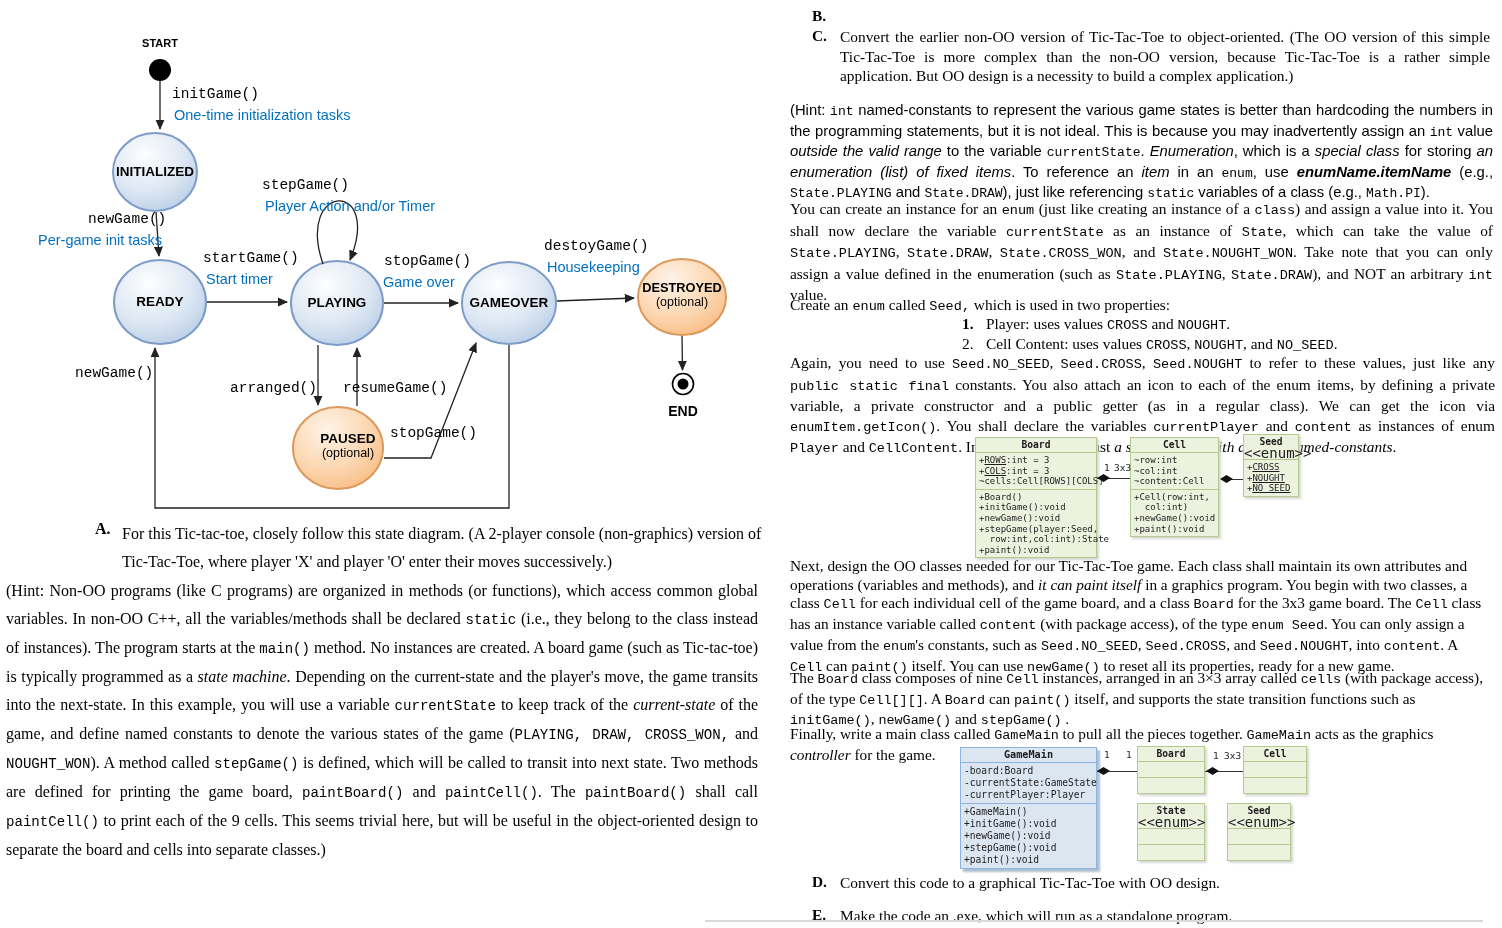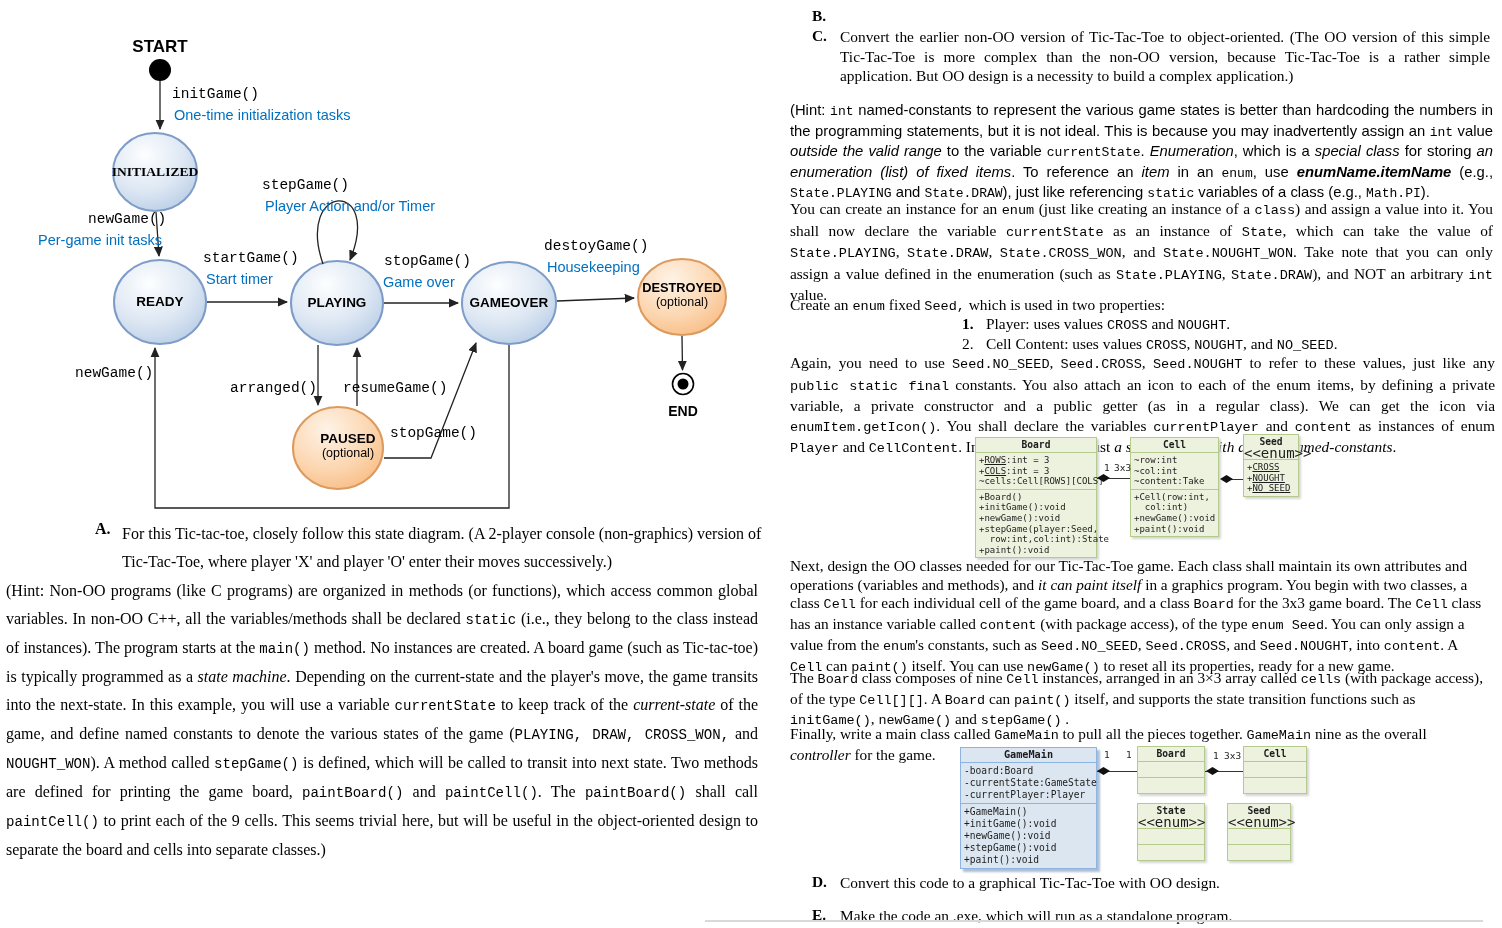--- a/index.html
+++ b/index.html
@@ -84,24 +84,24 @@
         <line x1="557" y1="301" x2="634" y2="298" marker-end="url(#arr)"></line>
         <path d="M 323,264 C 295,182 383,179 350,260" marker-end="url(#arr)"></path>
         <line x1="318" y1="345" x2="318" y2="405" marker-end="url(#arr)"></line>
         <line x1="357" y1="406" x2="357" y2="348" marker-end="url(#arr)"></line>
         <path d="M 384,458 L 431,458 L 476,343" marker-end="url(#arr)"></path>
         <path d="M 509,345 L 509,508 L 155,508 L 155,348" marker-end="url(#arr)"></path>
         <line x1="682" y1="336" x2="682.5" y2="370" marker-end="url(#arr)"></line>
       </g>
     </svg>
 
-    <div class="abs statelab" style="left:130px;top:37px;width:60px;font-size:17px;">START</div>
+    <div class="abs statelab" style="left:130px;top:37px;width:60px;font-size:11px;">START</div>
     <div class="abs statelab" style="left:663px;top:403px;width:40px;font-size:14px;">END</div>
 
-    <div class="abs statelab" style="left:105px;top:164px;width:100px;font-family:Liberation Serif, serif;">INITIALIZED</div>
+    <div class="abs statelab" style="left:105px;top:164px;width:100px;">INITIALIZED</div>
     <div class="abs statelab" style="left:115px;top:294px;width:90px;">READY</div>
     <div class="abs statelab" style="left:292px;top:295px;width:90px;">PLAYING</div>
     <div class="abs statelab" style="left:460px;top:295px;width:98px;text-align:center;">GAMEOVER</div>
     <div class="abs" style="left:636px;top:280px;width:92px;">
       <div class="statelab" style="font-size:12.8px;">DESTROYED</div>
       <div class="statesub">(optional)</div>
     </div>
     <div class="abs" style="left:293px;top:431px;width:110px;">
       <div class="statelab">PAUSED</div>
       <div class="statesub">(optional)</div>
@@ -137,21 +137,21 @@
   <div class="abs para just" style="left:6px;top:577px;width:752px;"><span>(Hint: Non-OO programs (like C programs) are organized in methods (or functions), which access common global variables. In non-OO C++, all the variables/methods shall be declared </span><span class="code">static</span><span> (i.e., they belong to the class instead of instances). The program starts at the </span><span class="code">main()</span><span> method. No instances are created. A board game (such as Tic-tac-toe) is typically programmed as a </span><span class="it">state machine</span><span>. Depending on the current-state and the player's move, the game transits into the next-state. In this example, you will use a variable </span><span class="code">currentState</span><span> to keep track of the </span><span class="it">current-state</span><span> of the game, and define named constants to denote the various states of the game (</span><span class="code">PLAYING, DRAW, CROSS_WON,</span><span> and </span><span class="code">NOUGHT_WON</span><span>).  A method called </span><span class="code">stepGame()</span><span> is defined, which will be called to transit into next state. Two methods are defined for printing the game board, </span><span class="code">paintBoard()</span><span> and </span><span class="code">paintCell()</span><span>. The </span><span class="code">paintBoard()</span><span> shall call </span><span class="code">paintCell()</span><span> to print each of the 9 cells.  This seems trivial here, but will be useful in the object-oriented design to separate the board and cells into separate classes.)</span></div>
 
   <div class="abs letter" style="left:812px;top:7px;font-size:15.4px;">B.</div>
 
   <div class="abs letter" style="left:812px;top:27px;font-size:15.4px;">C.</div>
   <div class="abs rpara just" style="left:840px;top:27px;width:650px;"><span>Convert the earlier non-OO version of Tic-Tac-Toe to object-oriented. (The OO version of this simple Tic-Tac-Toe is more complex than the non-OO version, because Tic-Tac-Toe is a rather simple application. But OO design is a necessity to build a complex application.)</span></div>
 
   <div class="abs rsans just" style="left:790px;top:101px;width:703px;"><span>(Hint: </span><span class="code">int</span><span> named-constants to represent the various game states is better than hardcoding the numbers in the programming statements, but it is not ideal. This is because you may inadvertently assign an </span><span class="code">int</span><span> value </span><span class="it">outside the valid range</span><span> to the variable </span><span class="code">currentState</span><span>. </span><span class="it">Enumeration</span><span>, which is a </span><span class="it">special class</span><span> for storing </span><span class="it">an enumeration (list) of fixed items</span><span>. To reference an </span><span class="it">item</span><span> in an </span><span class="code">enum</span><span>, use </span><span class="it bd">enumName.itemName</span><span> (e.g., </span><span class="code">State.PLAYING</span><span> and </span><span class="code">State.DRAW</span><span>), just like referencing </span><span class="code">static</span><span> variables of a class (e.g., </span><span class="code">Math.PI</span><span>).</span></div>
   <div class="abs rpara just" style="left:790px;top:199px;width:703px;"><span>You can create an instance for an </span><span class="code">enum</span><span> (just like creating an instance of a </span><span class="code">class</span><span>) and assign a value into it. You shall now declare the variable </span><span class="code">currentState</span><span> as an instance of </span><span class="code">State</span><span>, which can take the value of </span><span class="code">State.PLAYING</span><span>, </span><span class="code">State.DRAW</span><span>, </span><span class="code">State.CROSS_WON</span><span>, and </span><span class="code">State.NOUGHT_WON</span><span>. Take note that you can only assign a value defined in the enumeration (such as </span><span class="code">State.PLAYING</span><span>, </span><span class="code">State.DRAW</span><span>), and NOT an arbitrary </span><span class="code">int</span><span> value.</span></div>
 
-  <div class="abs rpara" style="left:790px;top:295px;width:703px;"><span>Create an </span><span class="code">enum</span><span> fixed </span><span class="code">Seed,</span><span>  which  is used in two properties:</span></div>
+  <div class="abs rpara" style="left:790px;top:295px;width:703px;"><span>Create an </span><span class="code">enum</span><span> called </span><span class="code">Seed,</span><span>  which  is used in two properties:</span></div>
 
   <div class="abs rpara bd" style="left:962px;top:314px;">1.</div>
   <div class="abs rpara" style="left:986px;top:314px;width:500px;"><span>Player: uses values </span><span class="code">CROSS</span><span> and </span><span class="code">NOUGHT</span><span>.</span></div>
   <div class="abs rpara" style="left:962px;top:334px;">2.</div>
   <div class="abs rpara" style="left:986px;top:334px;width:520px;"><span>Cell Content: uses values </span><span class="code">CROSS</span><span>, </span><span class="code">NOUGHT</span><span>, and </span><span class="code">NO_SEED</span><span>.</span></div>
 
   <div class="abs rpara just" style="left:790px;top:353px;width:705px;"><span>Again, you need to use </span><span class="code">Seed.NO_SEED</span><span>, </span><span class="code">Seed.CROSS</span><span>, </span><span class="code">Seed.NOUGHT</span><span> to refer to these values, just like any </span><span class="code">public static final</span><span> constants. You also attach an icon to each of the enum items, by defining a private variable, a private constructor and a public getter (as in a regular class). We can get the icon via </span><span class="code">enumItem.getIcon()</span><span>. You shall declare the variables </span><span class="code">currentPlayer</span><span> and </span><span class="code">content</span><span> as instances of enum </span><span class="code">Player</span><span> and </span><span class="code">CellContent</span><span>. In brief, an </span><span class="code">enum</span><span> is just </span><span class="it">a special class with a list of named-constants</span><span>.</span></div>
 
   <div class="abs" style="left:0;top:0;width:0;height:0;">
     <div class="uml" style="left:975px;top:437px;width:122px;">
@@ -169,21 +169,21 @@
         <div class="uline"><span>  row:int,col:int):State</span></div>
         <div class="uline"><span>+paint():void</span></div>
       </div>
     </div>
 
     <div class="uml" style="left:1130px;top:437px;width:89px;">
       <div class="uhdr">Cell</div>
       <div class="usec">
         <div class="uline"><span>~row:int</span></div>
         <div class="uline"><span>~col:int</span></div>
-        <div class="uline"><span>~content:Take</span></div>
+        <div class="uline"><span>~content:Cell</span></div>
       </div>
       <div class="usec">
         <div class="uline"><span>+Cell(row:int,</span></div>
         <div class="uline"><span>  col:int)</span></div>
         <div class="uline"><span>+newGame():void</span></div>
         <div class="uline"><span>+paint():void</span></div>
       </div>
     </div>
 
     <div class="uml" style="left:1243px;top:434px;width:56px;">
@@ -199,21 +199,21 @@
     <div class="cline" style="left:1097px;top:478px;width:33px;"></div>
     <div class="diamond" style="left:1097px;top:474px;"></div>
     <div class="mult" style="left:1104px;top:462px;">1</div>
     <div class="mult" style="left:1114px;top:462px;">3x3</div>
     <div class="cline" style="left:1222px;top:479px;width:21px;"></div>
     <div class="diamond" style="left:1220px;top:475px;"></div>
   </div>
 
   <div class="abs" style="left:790px;top:557px;width:700px;font-size:15.3px;line-height:18.7px;"><span>Next, design the OO classes needed for our Tic-Tac-Toe game. Each class shall maintain its own attributes and operations (variables and methods), and </span><span class="it">it can paint itself</span><span> in a graphics program. You begin with two classes, a class </span><span class="code">Cell</span><span> for each individual cell of the game board, and a class </span><span class="code">Board</span><span> for the 3x3 game board. The </span><span class="code">Cell</span><span> class has an instance variable called </span><span class="code">content</span><span> (with package access), of the type </span><span class="code">enum Seed</span><span>. You can only assign a value from the </span><span class="code">enum</span><span>'s constants, such as </span><span class="code">Seed.NO_SEED</span><span>, </span><span class="code">Seed.CROSS</span><span>, and </span><span class="code">Seed.NOUGHT</span><span>, into </span><span class="code">content</span><span>. A </span><span class="code">Cell</span><span> can </span><span class="code">paint()</span><span> itself. You can use </span><span class="code">newGame()</span><span> to reset all its properties, ready for a new game.</span></div>
   <div class="abs" style="left:790px;top:669px;width:700px;font-size:15.3px;line-height:18.7px;"><span>The </span><span class="code">Board</span><span> class composes of nine </span><span class="code">Cell</span><span> instances, arranged in an 3×3 array called </span><span class="code">cells</span><span> (with package access), of the type </span><span class="code">Cell[][]</span><span>. A </span><span class="code">Board</span><span> can </span><span class="code">paint()</span><span> itself, and supports the state transition functions such as </span><span class="code">initGame()</span><span>, </span><span class="code">newGame()</span><span> and </span><span class="code">stepGame()</span><span> .</span></div>
-  <div class="abs" style="left:790px;top:725px;width:700px;font-size:15.3px;line-height:18.7px;"><span>Finally, write a main class called </span><span class="code">GameMain</span><span> to pull all the pieces together. </span><span class="code">GameMain</span><span> nine as the overall </span><span class="it">controller</span><span> for the game.</span></div>
+  <div class="abs" style="left:790px;top:725px;width:700px;font-size:15.3px;line-height:18.7px;"><span>Finally, write a main class called </span><span class="code">GameMain</span><span> to pull all the pieces together. </span><span class="code">GameMain</span><span> acts as the graphics </span><span class="it">controller</span><span> for the game.</span></div>
 
   <div class="abs" style="left:0;top:0;width:0;height:0;">
     <div class="uml bluebox" style="left:960px;top:747px;width:137px;">
       <div class="uhdr" style="font-size:10.2px;">GameMain</div>
       <div class="usec">
         <div class="uline">-board:Board</div>
         <div class="uline">-currentState:GameState</div>
         <div class="uline">-currentPlayer:Player</div>
       </div>
       <div class="usec">

